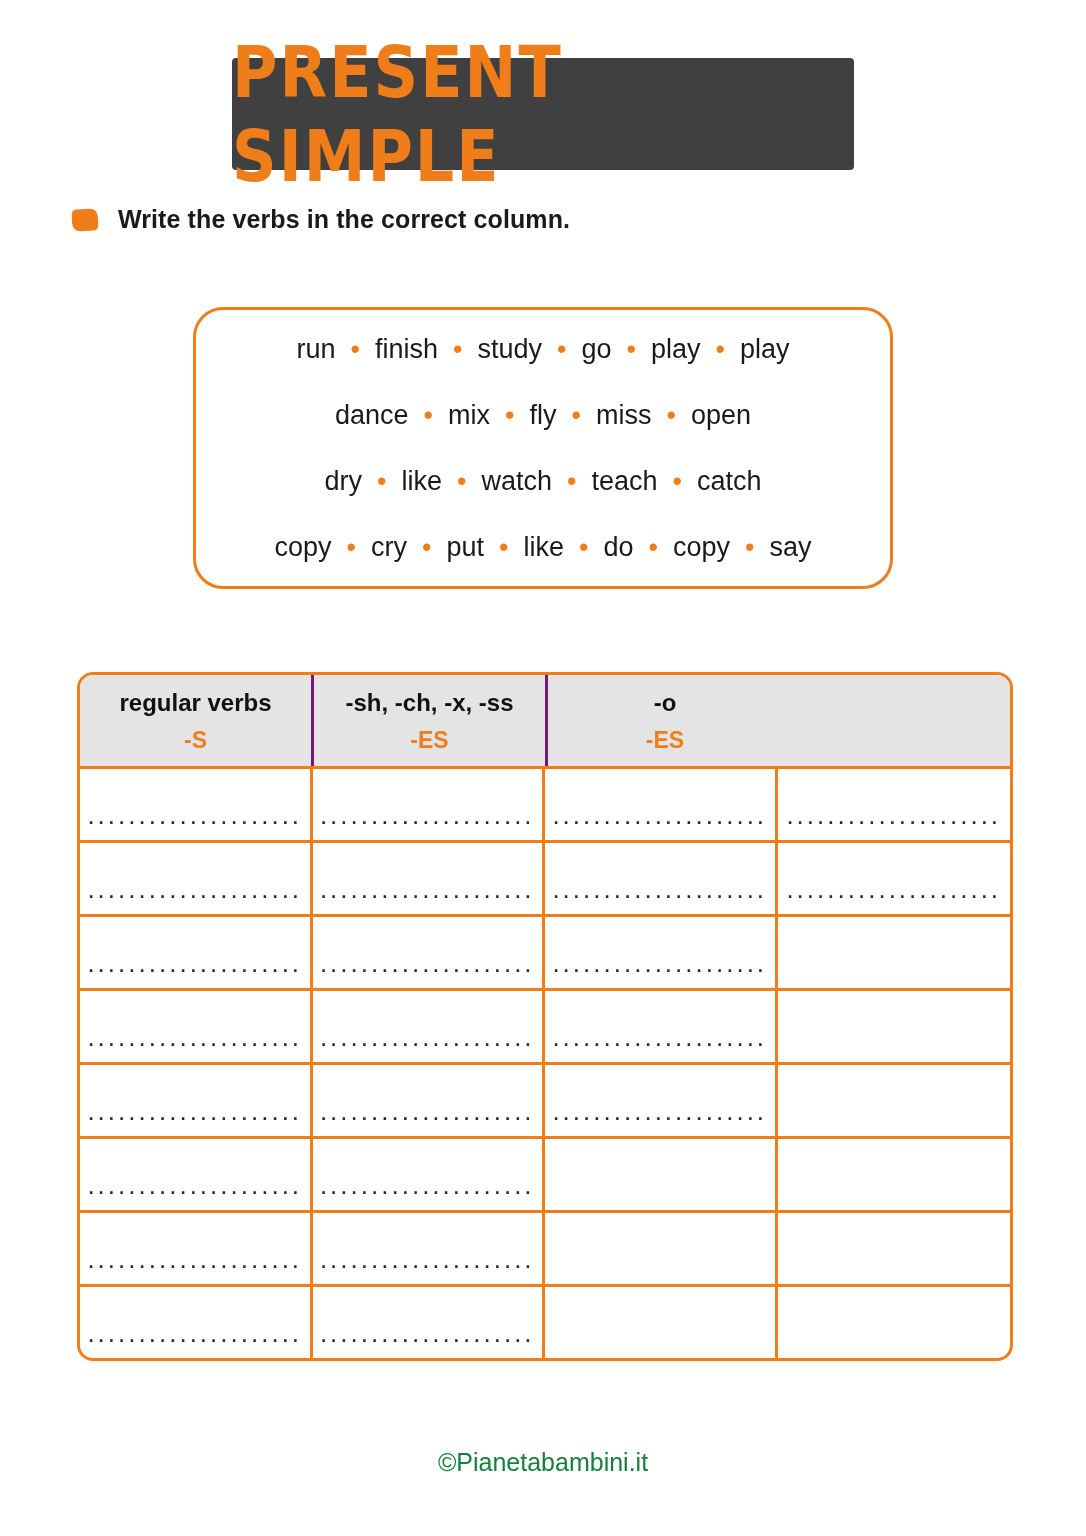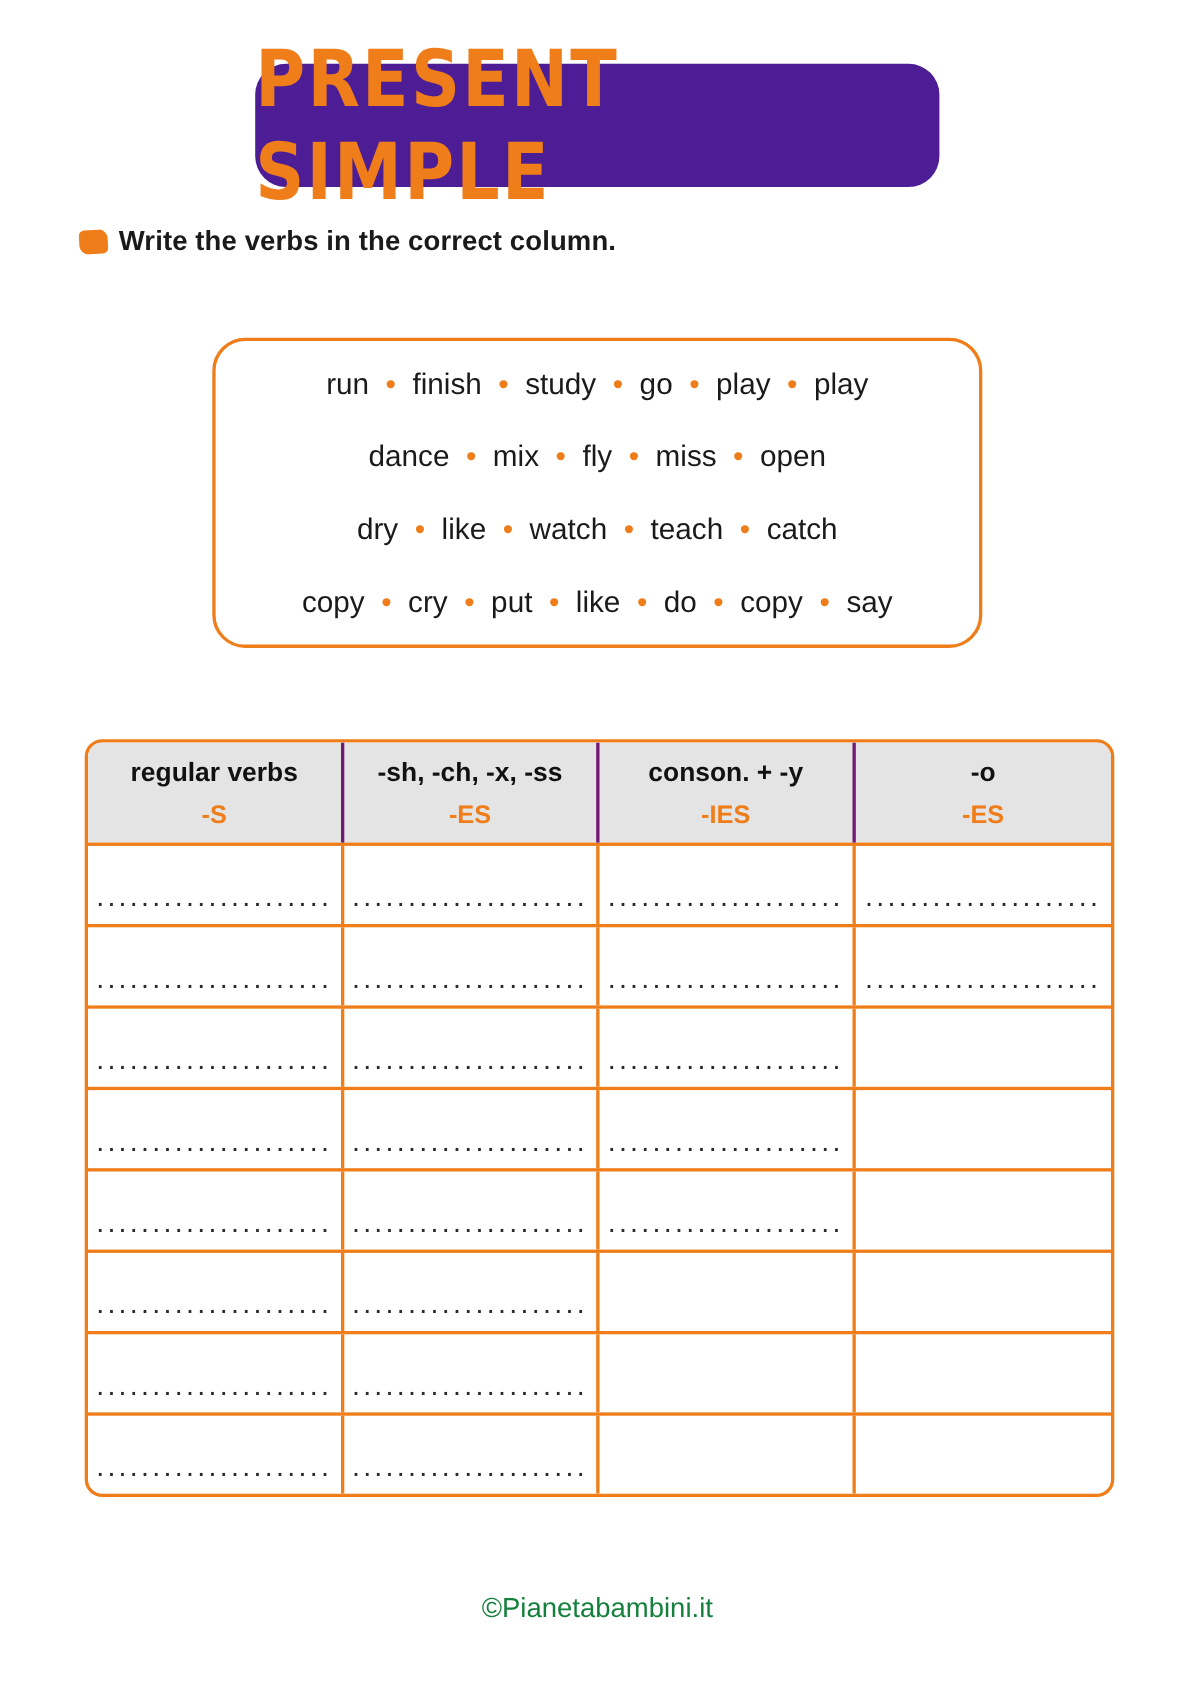--- a/index.html
+++ b/index.html
@@ -16,22 +16,22 @@
     overflow: hidden;
   }
 
   
   .title-wrap {
     position: absolute;
     left: 232px;
     top: 58px;
     width: 622px;
     height: 112px;
-    background: #4c1d95;
-    border-radius: 28px;
+    background: #404040;
+    border-radius: 4px;
     display: flex;
     align-items: center;
     justify-content: center;
   }
   .title-text {
     font-family: "DejaVu Sans", sans-serif;
     font-weight: bold;
     font-size: 62px;
     letter-spacing: 2px;
     color: #ef7d19;
@@ -39,21 +39,21 @@
     transform: scaleY(1.15);
   }
 
   
   .instruction {
     position: absolute;
     left: 72px;
     top: 205px;
     display: flex;
     align-items: center;
-    gap: 10px;
+    gap: 20px;
   }
   .instr-bullet {
     width: 26px;
     height: 22px;
     background: #ef7d19;
     border-radius: 5px 8px 5px 8px;
     transform: rotate(-3deg);
     display: block;
   }
   .instr-text {
@@ -234,24 +234,20 @@
   <div class="thead" id="thead">
       <div class="th">
         <div class="th-main noital">regular verbs</div>
         <div class="th-sub">-S</div>
       </div>
       <div class="th">
         <div class="th-main">-sh, -ch, -x, -ss</div>
         <div class="th-sub">-ES</div>
       </div>
       <div class="th">
-        <div class="th-main">conson. + -y</div>
-        <div class="th-sub">-IES</div>
-      </div>
-      <div class="th">
         <div class="th-main">-o</div>
         <div class="th-sub">-ES</div>
       </div>
     </div>
   <div id="tbody">
       <div class="row">
         <div class="cell">
           <span class="dots">.....................</span>
         </div>
         <div class="cell">

